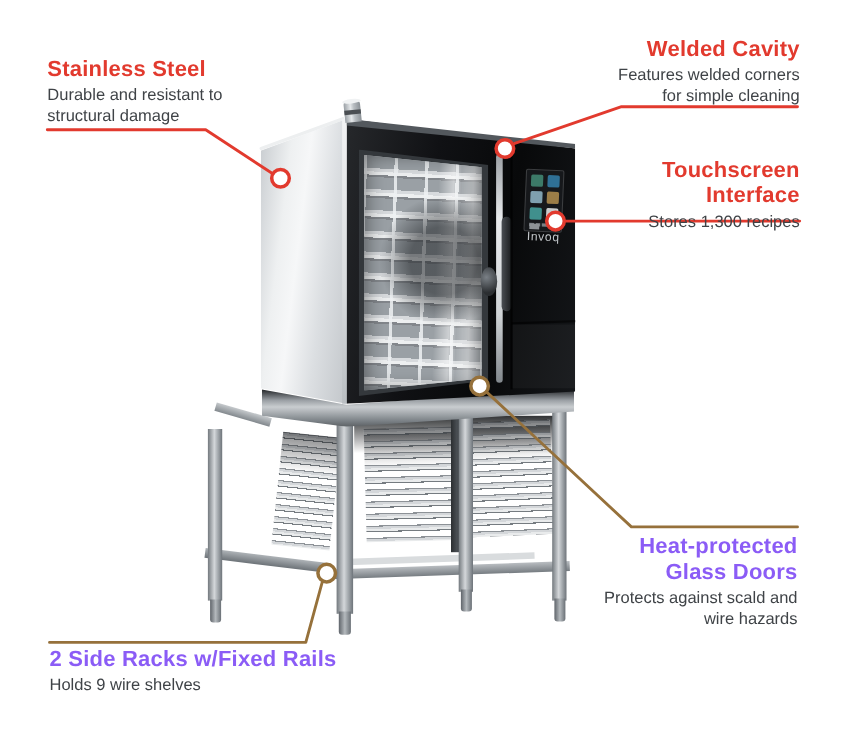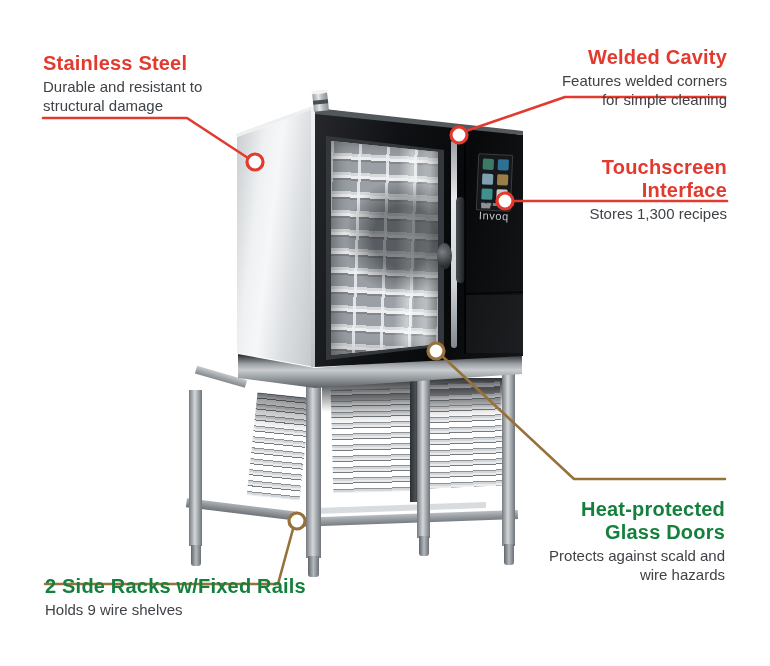--- a/index.html
+++ b/index.html
@@ -5,28 +5,28 @@
   html,body{margin:0;padding:0;background:#fff;}
   .scene{position:relative;width:770px;height:666px;background:#ffffff;overflow:hidden;
          font-family:"Liberation Sans", sans-serif;}
   .abs{position:absolute;}
 
   
   .callout{position:absolute;}
   .callout .title{font-weight:bold;font-size:20px;line-height:1.15;letter-spacing:.2px;}
   .callout .desc{font-size:15px;line-height:1.28;color:#3f4347;margin-top:2px;}
   .align-left{text-align:left;}
-  .align-right{text-align:right;margin-top:12px;}
+  .align-right{text-align:right;}
   .c-stainless{left:43px;top:52px;width:170px;}
   .c-welded{right:43px;top:34px;width:185px;}
   .c-touch{right:43px;top:144px;width:160px;}
   .c-glass{right:45px;top:486px;width:178px;}
-  .c-racks{left:45px;top:575px;width:310px;}
+  .c-racks{left:45px;top:588px;width:310px;}
   .title-red{color:#e23a2e;}
-  .title-rust{color:#15803d;}
+  .title-rust{color:#8b5cf6;}
 
   
   .side-panel{left:237px;top:108px;width:78px;height:260px;
     clip-path:polygon(0px 29px,78px 0px,78px 259px,0px 245px);
     background:linear-gradient(97deg,#c6cace 0%,#eef0f1 28%,#f6f7f8 44%,#dcdfe2 68%,#c2c6ca 100%);}
   .side-top-edge{left:236px;top:134px;width:82px;height:3px;background:#edeff0;
     transform:rotate(-20deg);transform-origin:left center;border-radius:2px;}
   .corner-strip{left:311px;top:108px;width:5px;height:259px;
     background:linear-gradient(180deg,#f2f3f4,#d9dcde 60%,#b9bec2);}
 

